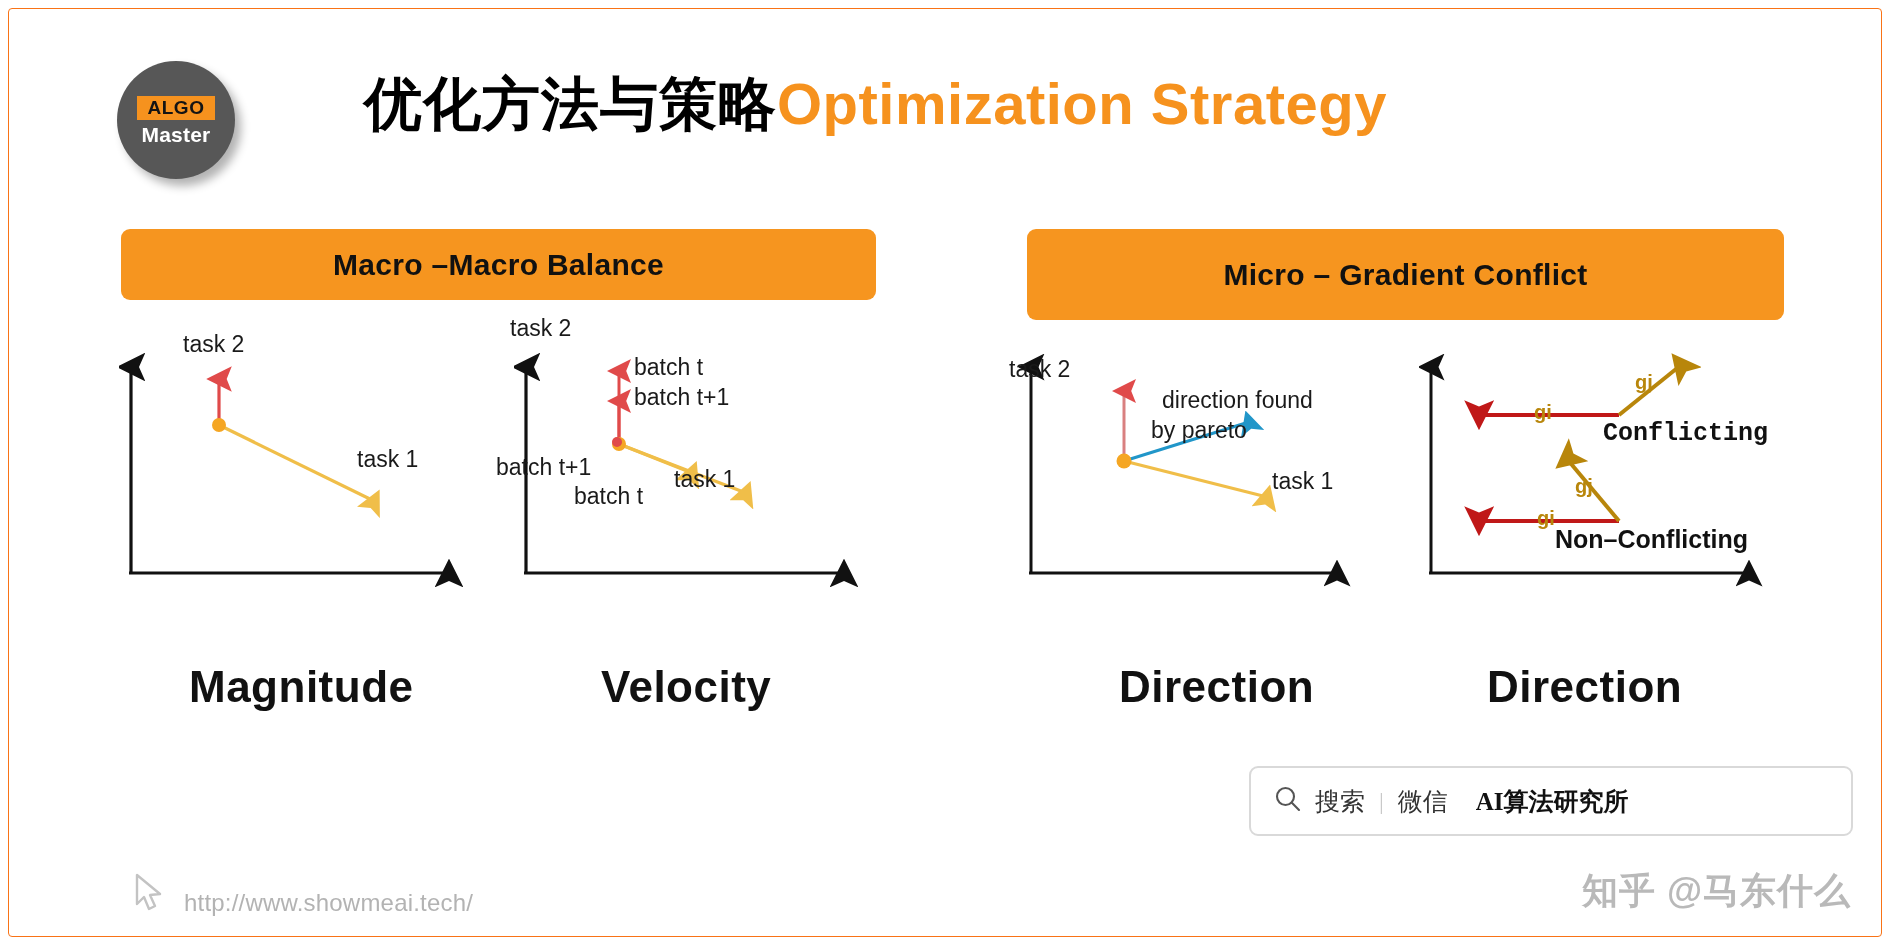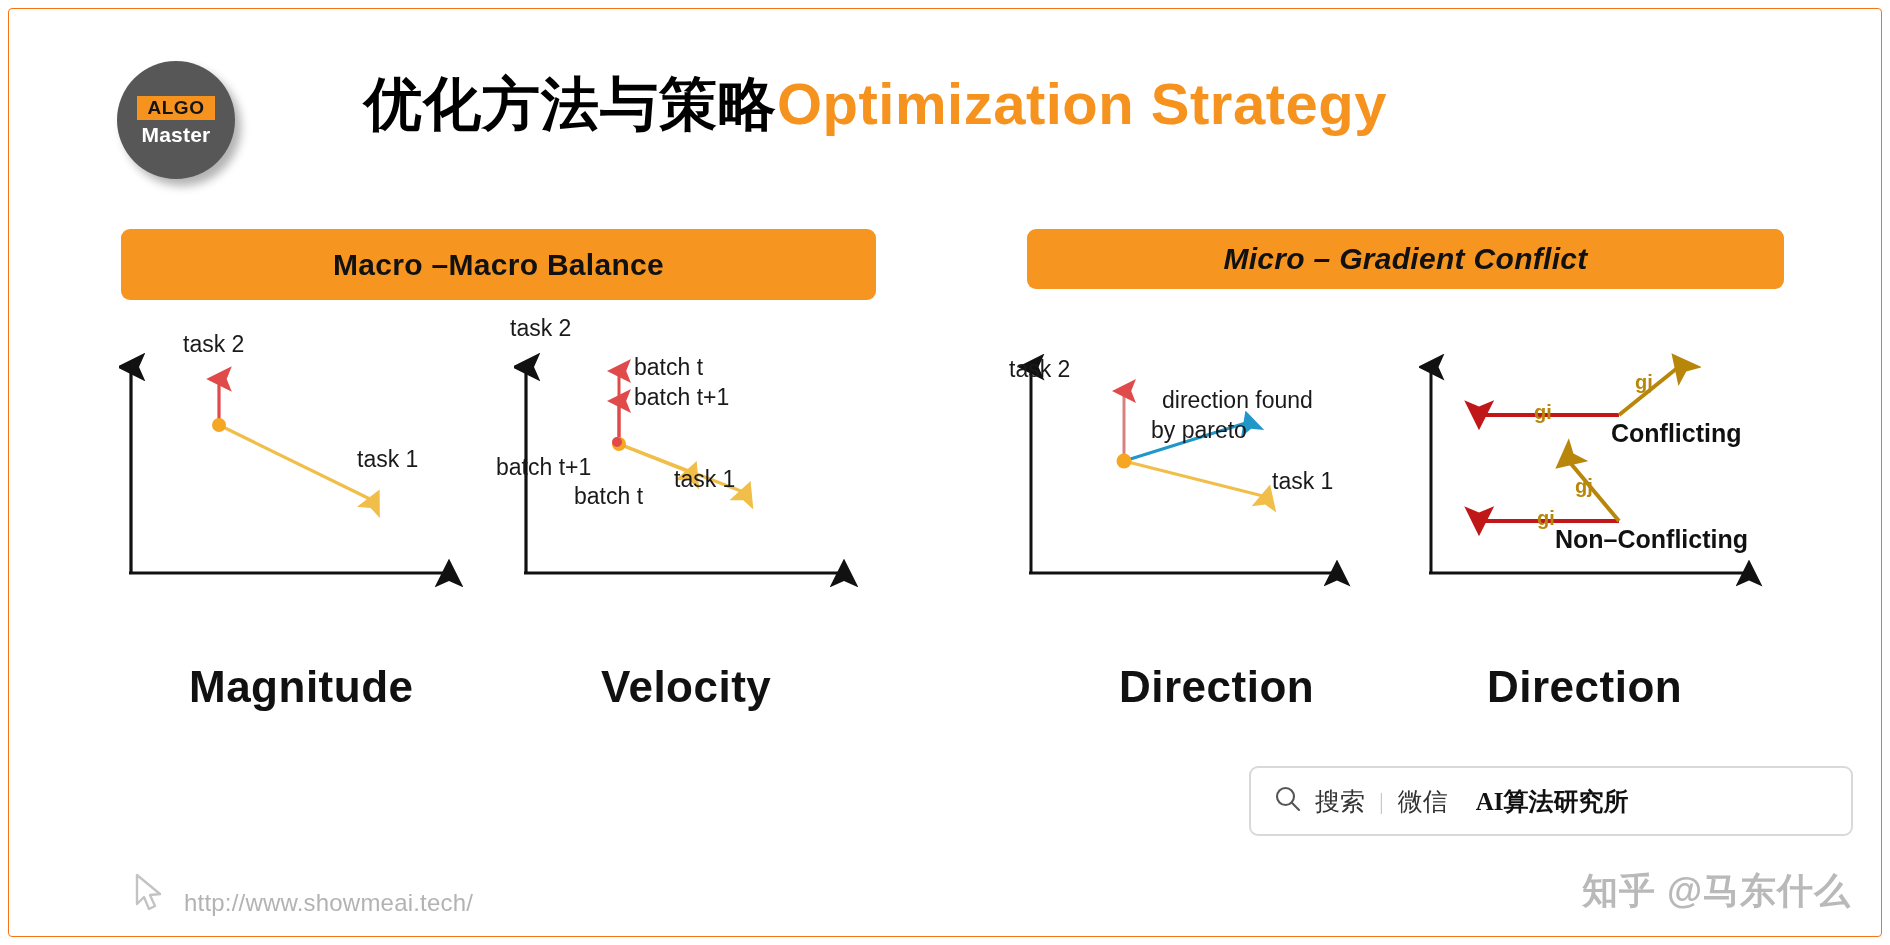--- a/index.html
+++ b/index.html
@@ -59,21 +59,21 @@
     position: absolute;
     background: #F6951F;
     border-radius: 9px;
     color: #111111;
     font-size: 30px;
     font-weight: bold;
     display: flex; align-items: center; justify-content: center;
     letter-spacing: 0.3px;
   }
   #banner-left  { left: 112px;  top: 220px; width: 755px; height: 71px; }
-  #banner-right { left: 1018px; top: 220px; width: 757px; height: 60px; font-style: italic; }
+  #banner-right { left: 1018px; top: 220px; width: 757px; height: 91px; }
 
   
   .panel { position: absolute; }
   .panel-caption {
     position: absolute;
     font-size: 44px; font-weight: bold; color: #111111;
     white-space: nowrap;
     letter-spacing: 0.5px;
   }
   .svg-wrap { position: absolute; left: 0; top: 0; }
@@ -243,21 +243,21 @@
       <line x1="10" y1="224" x2="330" y2="224" stroke="#111" stroke-width="3" marker-end="url(#m4-axis)"></line>
 
       <line x1="200" y1="66" x2="60" y2="66" stroke="#C01818" stroke-width="4" marker-end="url(#m4-red)"></line>
       <line x1="200" y1="66" x2="262" y2="16" stroke="#B8860B" stroke-width="4" marker-end="url(#m4-gold)"></line>
 
       <line x1="200" y1="172" x2="60" y2="172" stroke="#C01818" stroke-width="4" marker-end="url(#m4-red)"></line>
       <line x1="200" y1="172" x2="148" y2="110" stroke="#B8860B" stroke-width="4" marker-end="url(#m4-gold)"></line>
     </svg>
     <div class="lbl-g" style="position:absolute; left:115px; top:52px;">gi</div>
     <div class="lbl-g" style="position:absolute; left:216px; top:22px;">gj</div>
-    <div class="lbl-bold" style="position:absolute; left:192px; top:70px;">Conflicting</div>
+    <div class="lbl-bold" style="position:absolute; left:184px; top:70px;font-family:Liberation Mono, monospace;">Conflicting</div>
     <div class="lbl-g" style="position:absolute; left:118px; top:158px;">gi</div>
     <div class="lbl-g" style="position:absolute; left:156px; top:126px;">gj</div>
     <div class="lbl-bold" style="position:absolute; left:136px; top:176px;">Non–Conflicting</div>
   </div>
   <div class="panel-caption" style="left:1478px; top:653px;">Direction</div>
 
   <div id="search-pill">
     <span class="mag">
       <svg width="30" height="30" viewBox="0 0 30 30">
         <circle cx="12.5" cy="12.5" r="8.5" fill="none" stroke="#555" stroke-width="2.1"></circle>

